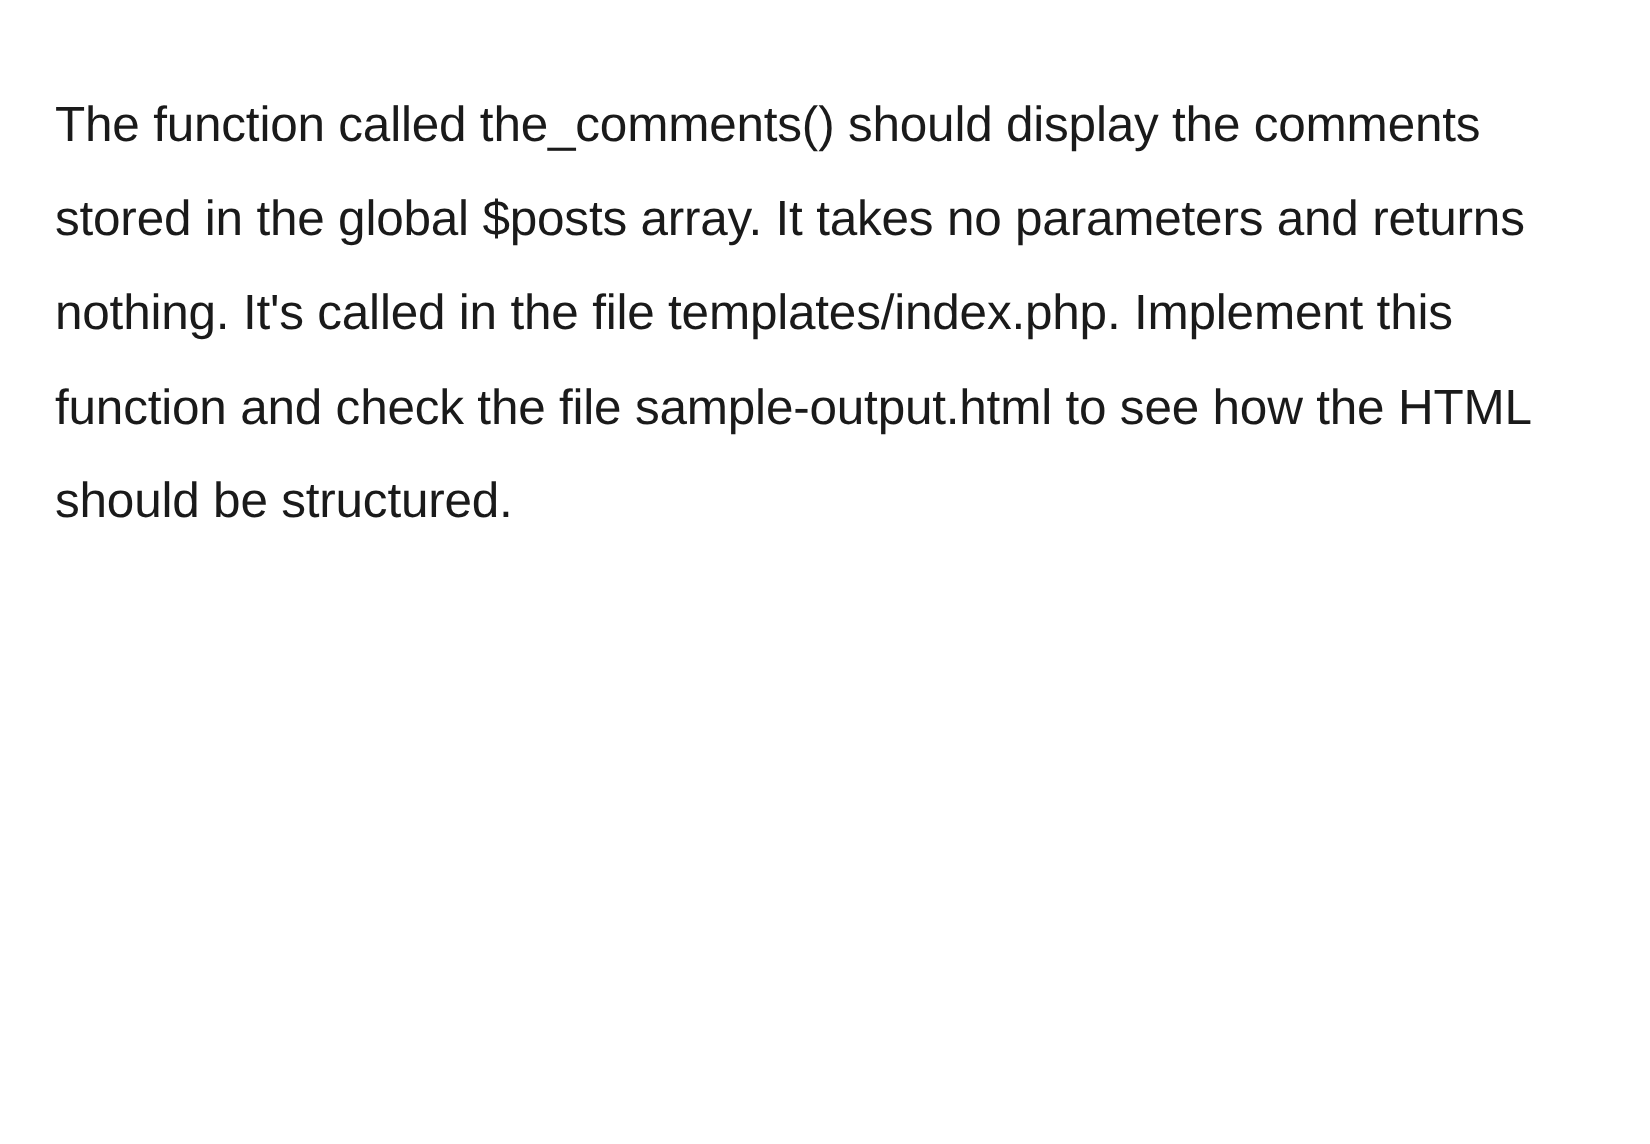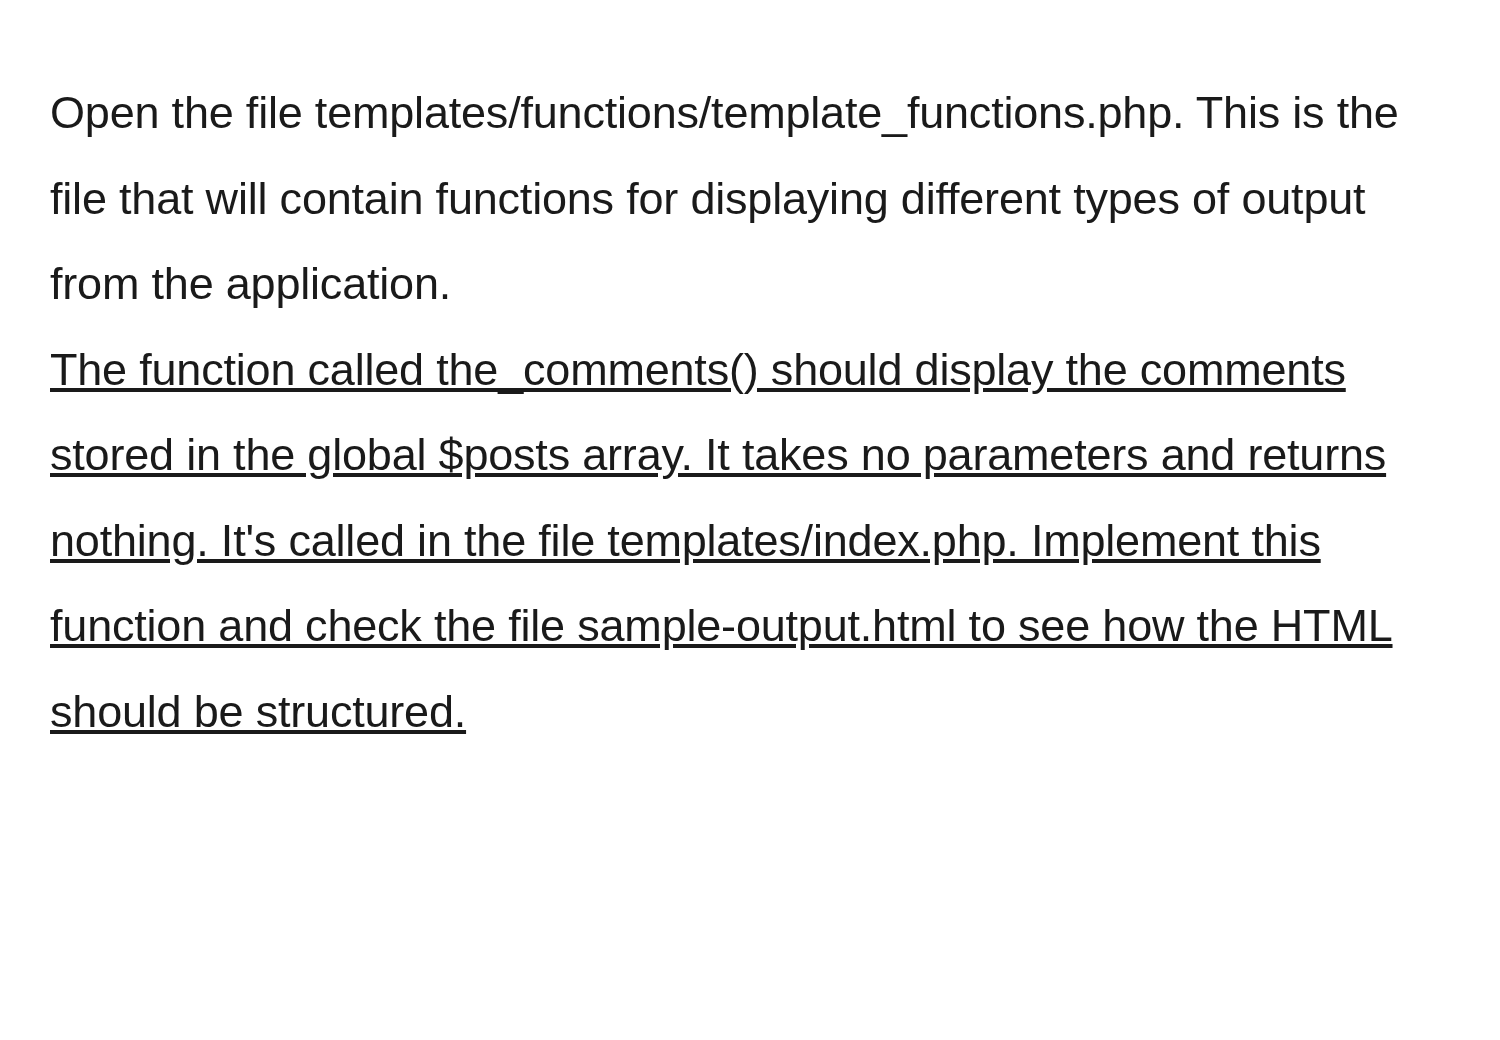--- a/index.html
+++ b/index.html
@@ -27,15 +27,14 @@
     }
     .paragraph + .paragraph {
       margin-top: 0;
       text-decoration: underline;
     }
   </style>
 </head>
 <body>
 
 <div class="content">
-  <span class="paragraph">Open the file templates/functions/template_functions.php. This is the file that will contain functions for displaying different types of output from the application.</span>
   <span class="paragraph">The function called the_comments() should display the comments stored in the global $posts array. It takes no parameters and returns nothing. It's called in the file templates/index.php. Implement this function and check the file sample-output.html to see how the HTML should be structured.</span>
 </div>
 
 </body></html>

